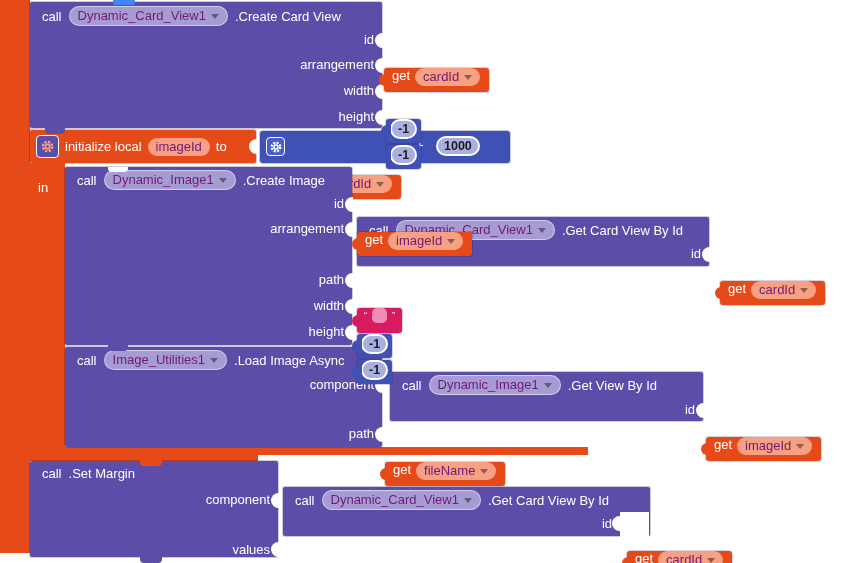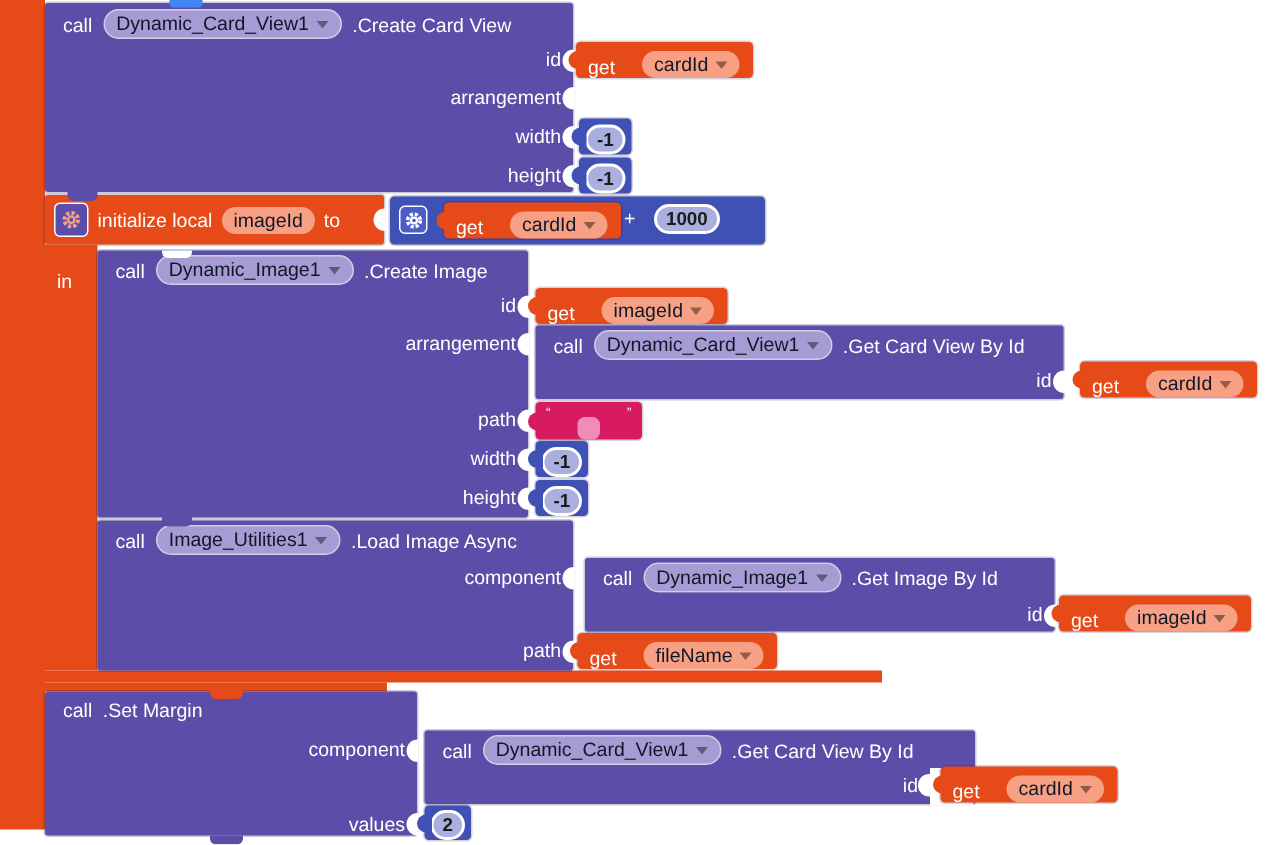--- a/index.html
+++ b/index.html
@@ -7,26 +7,26 @@
           font-family:"Liberation Sans","DejaVu Sans",sans-serif;font-size:13px;color:#fff;}
   .abs{position:absolute;box-sizing:border-box;}
   .orange{background:var(--orange,#E64A19);}
   .purple{background:var(--purple,#5C4EA8);}
   .indigo{background:var(--indigo,#3F51B5);}
   .pink{background:var(--pink,#D81B60);}
   .bodyblk{border-radius:2px;box-shadow:0 0 0 1px rgba(25,12,70,.22);}
   .hdr{display:flex;align-items:center;gap:7px;padding:4px 10px 0 12px;white-space:nowrap;}
   .rlabel{position:absolute;right:8px;line-height:24px;white-space:nowrap;text-align:right;}
   .socket{position:absolute;width:8px;height:15px;background:#fff;border-radius:8px 0 0 8px;}
-  .vblock{position:absolute;display:flex;align-items:flex-end;gap:18px;padding:0 9px 0 8px;height:24px;
-          border-radius:3px;box-shadow:0 0 0 1px rgba(25,12,70,.18);white-space:nowrap;}
+  .vblock{position:absolute;display:flex;align-items:flex-start;gap:5px;padding:0 9px 0 8px;height:24px;
+          border-radius:3px;box-shadow:0 0 0 1px rgba(25,12,70,.18);white-space:nowrap;margin-top:40px;}
   .vblock::before{content:"";position:absolute;left:-5px;top:50%;transform:translateY(-50%);
           width:10px;height:12px;border-radius:6px 0 0 6px;background:inherit;}
   .pill{display:inline-flex;align-items:center;gap:5px;border-radius:10px;padding:1px 8px;
-        color:#0f172a;line-height:16px;}
+        color:#701a75;line-height:16px;}
   .purple-pill{background:var(--purple_field,#A79BD4);border:1px solid rgba(255,255,255,.5);}
   .orange-pill{background:var(--orange_field,#F7A083);}
   .green-pill{background:var(--green_field,#DCEDC8);}
   .num-pill{background:var(--indigo_field,#A9B0DF);border:2px solid #fff;border-radius:10px;
             padding:0 6px;color:#1b1b1b;font-weight:700;line-height:16px;font-size:12.5px;}
   .caret{width:0;height:0;border-left:4px solid transparent;border-right:4px solid transparent;
          border-top:5px solid rgba(0,0,0,.42);}
   .gearbox{display:flex;align-items:center;justify-content:center;flex:none;}
   .purple-gear{width:21px;height:21px;background:var(--purple,#5C4EA8);border:1.5px solid #fff;border-radius:4px;}
   .blue-gear{width:19px;height:19px;background:#4C5DC8;border:1.5px solid #fff;border-radius:4px;}
@@ -147,21 +147,21 @@
     <span class="socket" style="right:-1px;top:80px"></span>
   </div>
 
   <div class="abs purple bodyblk" style="left:390px;top:372px;width:313px;height:49px">
     <div class="hdr" style="padding-top:3px">
       <span>call</span>
       <span class="pill purple-pill">
         <span>Dynamic_Image1</span>
         <span class="caret"></span>
       </span>
-      <span>.Get Image By Id</span>
+      <span>.Get View By Id</span>
     </div>
     <span class="rlabel" style="top:26px">id</span>
     <span class="socket" style="right:-1px;top:31px"></span>
   </div>
 
   <div class="abs purple bodyblk" style="left:30px;top:461px;width:248px;height:96px">
     <div class="hdr" style="padding-top:5px">
       <span>call</span>
       <span>.Set Margin</span>
     </div>

